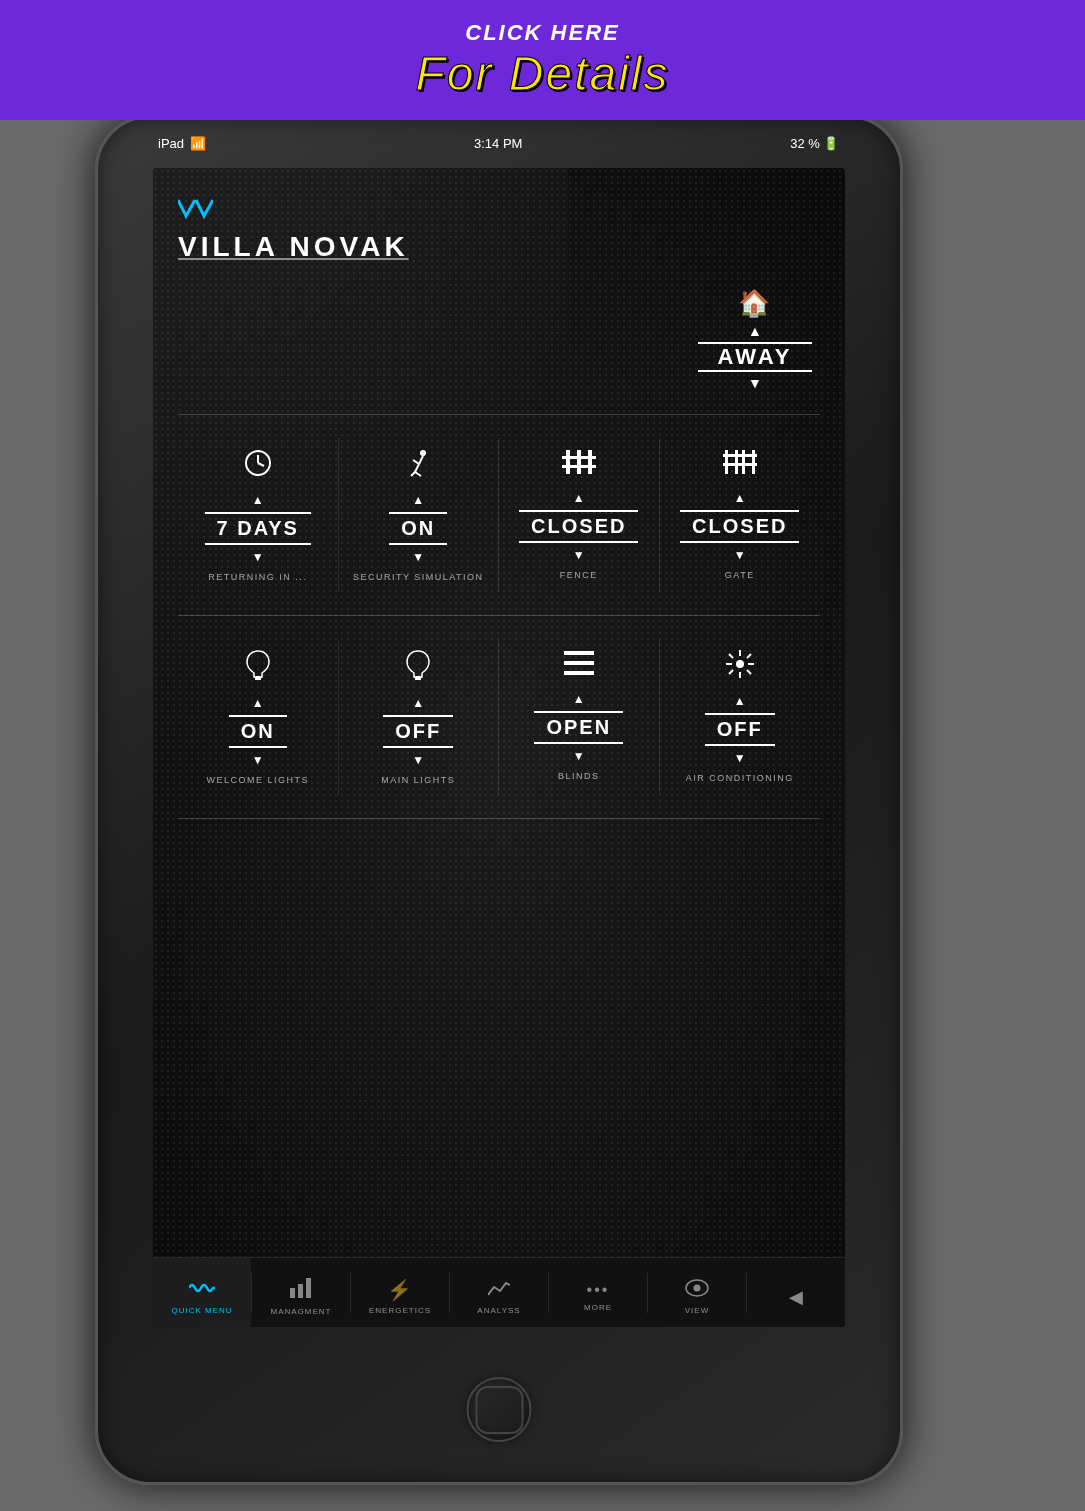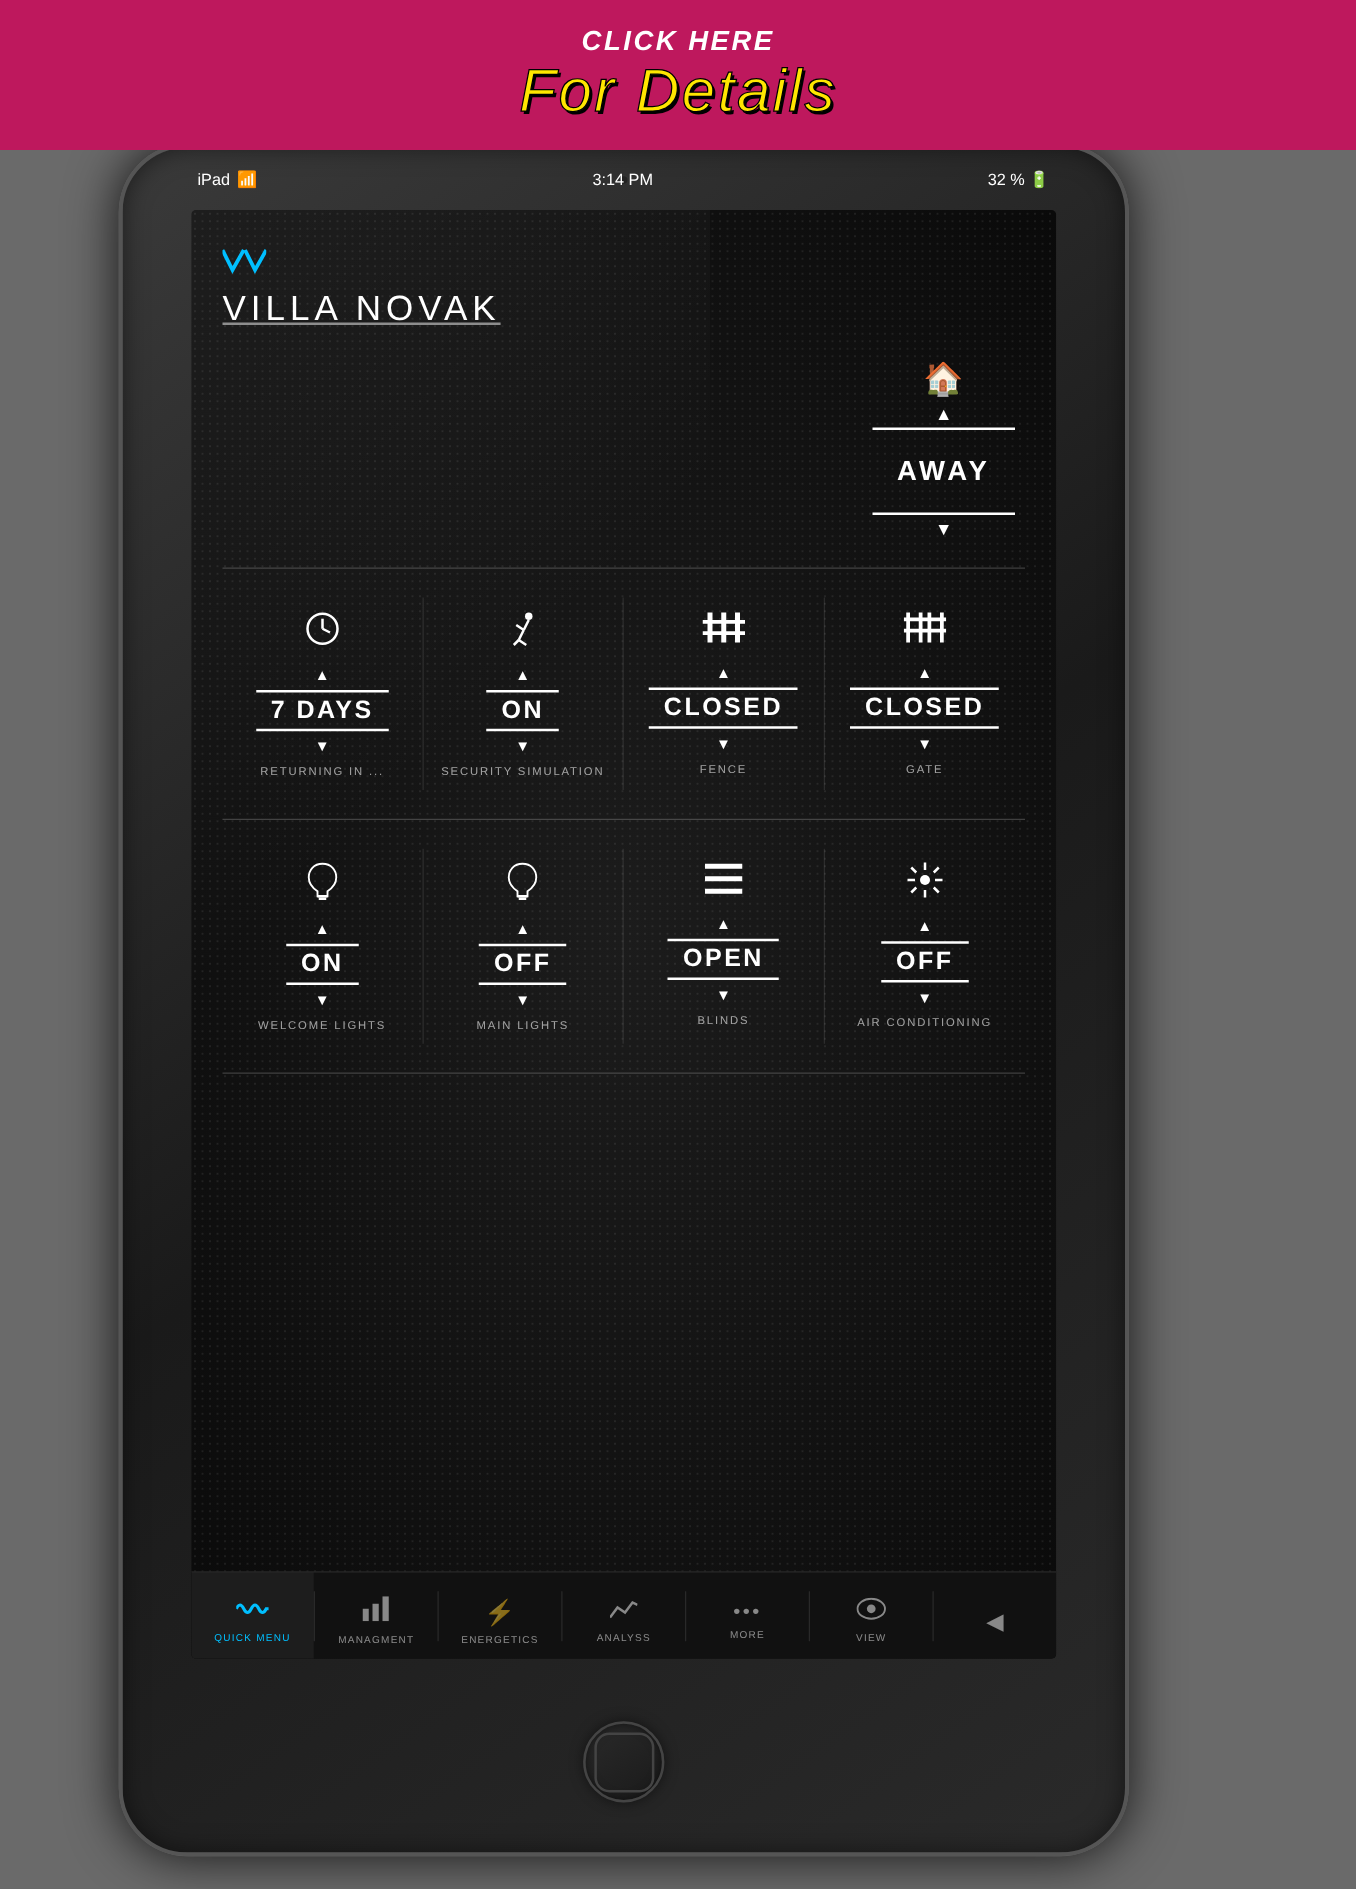--- a/index.html
+++ b/index.html
@@ -12,21 +12,21 @@
       overflow: hidden;
     }
 
     
     .top-banner {
       position: absolute;
       top: 0;
       left: 0;
       right: 0;
       height: 120px;
-      background: #be185d;
+      background: #6d28d9;
       display: flex;
       flex-direction: column;
       align-items: center;
       justify-content: center;
       z-index: 10;
     }
     .click-here {
       font-size: 22px;
       font-weight: bold;
       color: white;
@@ -125,21 +125,21 @@
     .vm-logo {
       color: #00BFFF;
       font-size: 22px;
       font-weight: bold;
       letter-spacing: 2px;
       margin-bottom: 5px;
     }
     .app-title {
       color: white;
       font-size: 28px;
-      font-weight: normal;
+      font-weight: bold;
       letter-spacing: 4px;
       text-decoration: underline;
       text-decoration-color: rgba(255,255,255,0.5);
     }
 
     
     .away-section {
       display: flex;
       justify-content: flex-end;
       padding: 5px 0 15px 0;
@@ -152,21 +152,21 @@
     }
     .away-icon { color: white; font-size: 26px; margin-bottom: 4px; }
     .arrow-up { color: white; font-size: 14px; }
     .away-label {
       color: white;
       font-size: 22px;
       font-weight: bold;
       letter-spacing: 3px;
       border-top: 2px solid white;
       border-bottom: 2px solid white;
-      padding: 20px 20px;
+      padding: 0 20px;
       margin: 3px 0;
     }
     .arrow-down { color: white; font-size: 14px; }
 
     
     .divider {
       height: 1px;
       background: rgba(255,255,255,0.2);
       margin: 8px 0;
     }

